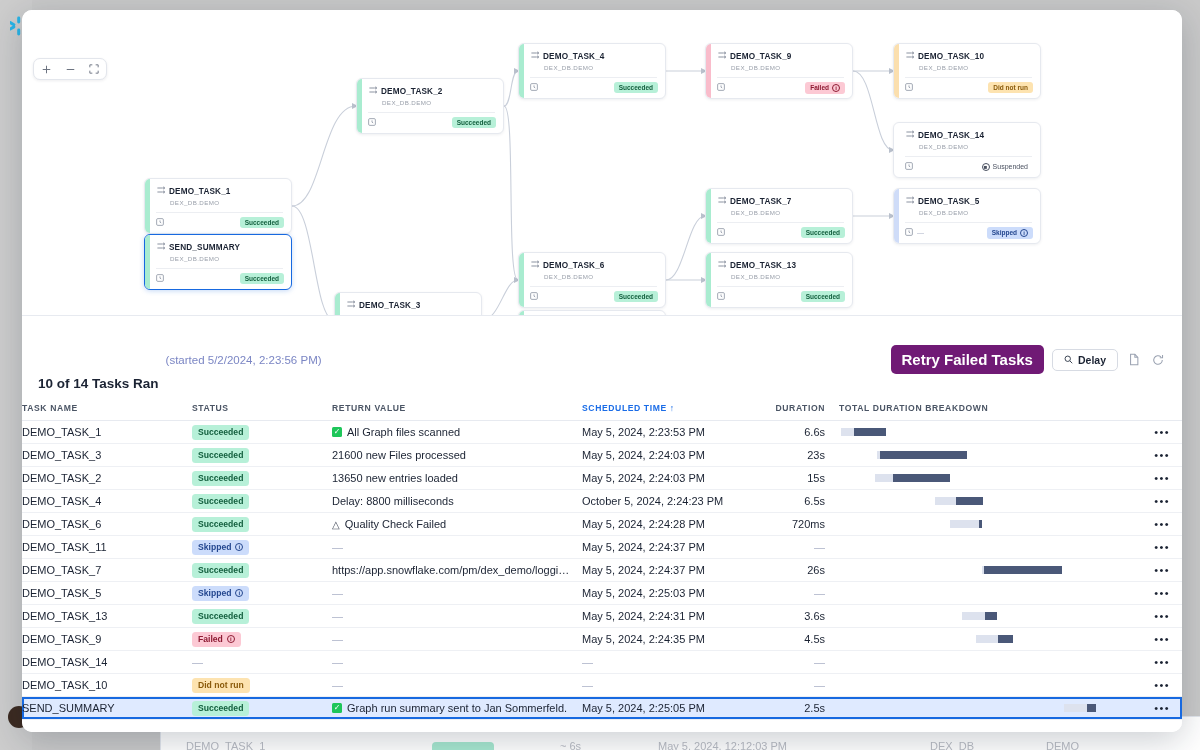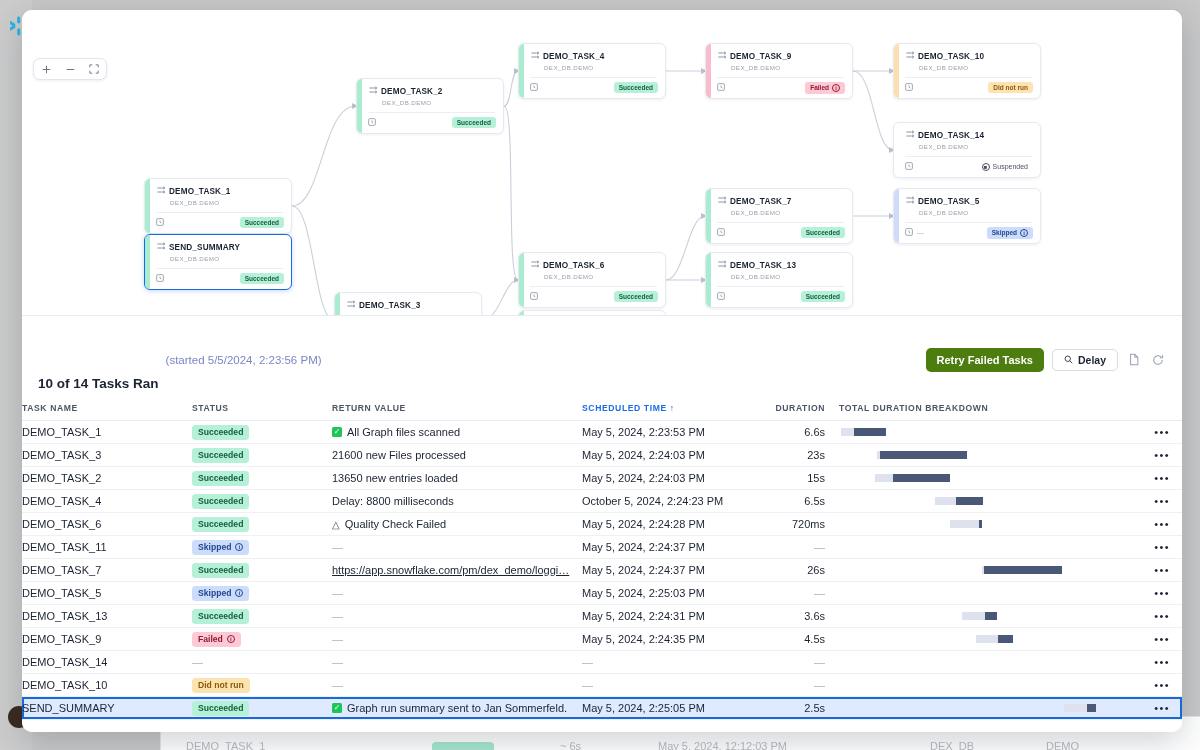--- a/index.html
+++ b/index.html
@@ -131,21 +131,21 @@
     display:flex; flex-direction:column; overflow:hidden;
   }
   .results-head {
     position:relative; padding:12px 16px 8px 16px;
     display:flex; align-items:center;
   }
   .rh-title { font-size:13.5px; font-weight:700; color:#1b2333;margin-top:48px; }
   .rh-sub { font-size:11.5px; color:#7b86c4; margin-left:7px; font-weight:400; }
   .rh-tools { margin-left:auto; display:flex; align-items:center; gap:8px; }
   .btn-retry {
-    background:#4d7c0f; color:#ffffff; font-size:11px; font-weight:600;
+    background:#701a75; color:#ffffff; font-size:15px; font-weight:600;
     padding:6px 11px; border-radius:5px; border:none; cursor:default;
   }
   .btn-search {
     background:#fff; border:1px solid #d7dbe3; border-radius:5px;
     font-size:10.5px; color:#1b2333; font-weight:600;
     padding:4px 11px; display:flex; align-items:center; gap:5px; cursor:pointer;
   }
   .icon-btn { color:#9aa2b1; cursor:pointer; display:flex; align-items:center; padding:2px; }
 
   table.tasks { width:100%; border-collapse:collapse; table-layout:fixed; }
@@ -163,21 +163,21 @@
   }
   tr.task-row.selected td { background:#dfeaff; }
   tr.task-row.selected td:first-child { box-shadow: inset 2px 0 0 #1769e0, inset 0 2px 0 #1769e0, inset 0 -2px 0 #1769e0; }
   tr.task-row.selected td:last-child  { box-shadow: inset -2px 0 0 #1769e0, inset 0 2px 0 #1769e0, inset 0 -2px 0 #1769e0; }
   tr.task-row.selected td:not(:first-child):not(:last-child) { box-shadow: inset 0 2px 0 #1769e0, inset 0 -2px 0 #1769e0; }
 
   .cell-pad { padding-left:16px; }
   .td-num { text-align:right; padding-right:14px !important; font-size:11px; }
   .dash { color:#aab1c6; }
   .rv { display:flex; align-items:center; gap:5px; }
-  .rv-link { text-decoration:underline; color:#1b2333; cursor:pointer; }
+  .rv-link { color:#1b2333; cursor:pointer; }
   .chk { width:10px; height:10px; background:#1ec65a; border-radius:1.5px;
          display:inline-flex; align-items:center; justify-content:center;
          color:#fff; font-size:8px; line-height:1; flex:none; }
   .warn { font-size:10px; color:#4a5160; }
   .tchip {
     font-size:8.6px; padding:2.5px 6px; border-radius:3.5px; font-weight:700;
     display:inline-flex; align-items:center; gap:4px;
   }
   .tchip.succeeded { background:#b7f0d8; color:#14603f; }
   .tchip.failed    { background:#fcc9d4; color:#8e1b33; }
@@ -602,21 +602,21 @@
             <div class="node-top">
               <div class="node-sub"></div>
             </div>
           </div>
         </div>
     </div>
 
     <div class="results">
       <div class="results-head">
         <span class="rh-title">10 of 14 Tasks Ran</span>
-        <span class="rh-sub">(started 5/5/2024, 2:23:56 PM)</span>
+        <span class="rh-sub">(started 5/2/2024, 2:23:56 PM)</span>
         <div class="rh-tools">
           <button class="btn-retry">Retry Failed Tasks</button>
           <button class="btn-search">
             <span>
               <svg width="9" height="9" viewBox="0 0 12 12" fill="none" stroke="#3a4352" stroke-width="1.3">
                 <circle cx="5" cy="5" r="3.6"></circle>
                   <path d="M7.8 7.8L11 11"></path>
               </svg>
             </span>
             <span>Delay</span>

